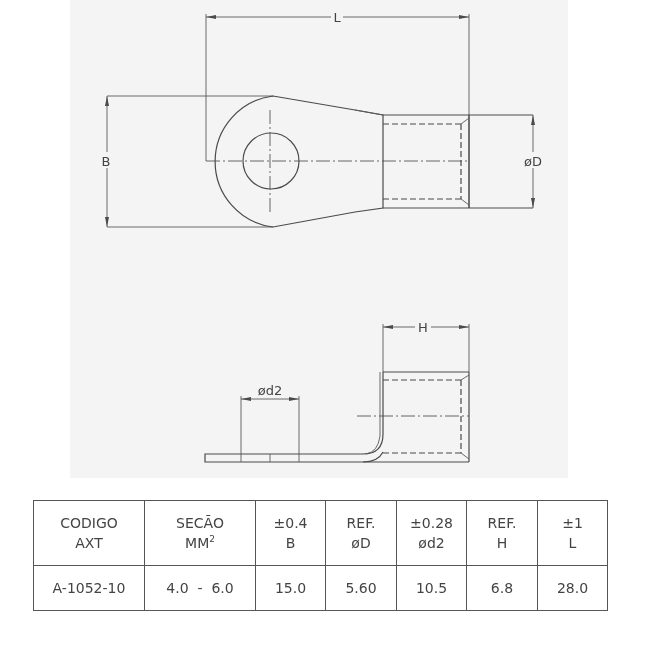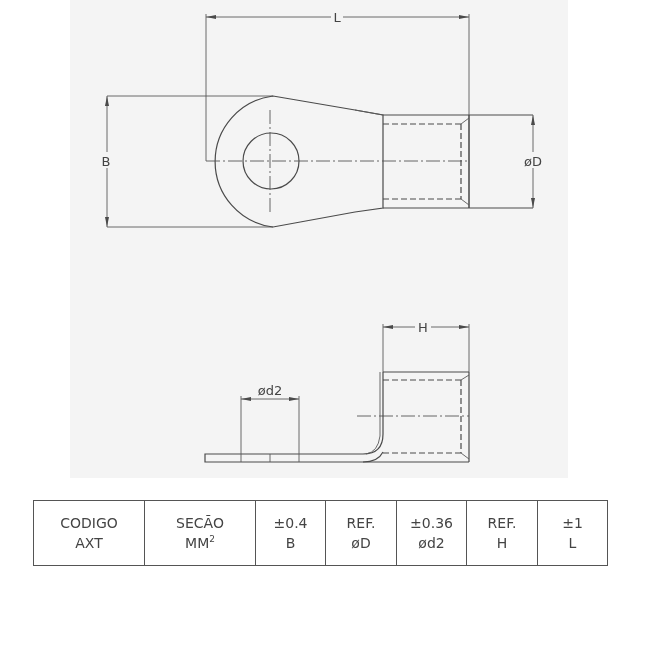--- a/index.html
+++ b/index.html
@@ -127,26 +127,35 @@
     </td>
     <td style="width:69px">
       <div>±0.4</div>
       <div>B</div>
     </td>
     <td style="width:70px">
       <div>REF.</div>
       <div>øD</div>
     </td>
     <td style="width:69px">
-      <div>±0.36</div>
+      <div>±0.28</div>
       <div>ød2</div>
     </td>
     <td style="width:70px">
       <div>REF.</div>
       <div>H</div>
     </td>
     <td style="width:69px">
       <div>±1</div>
       <div>L</div>
     </td>
   </tr>
+  <tr class="row">
+    <td>A-1052-10</td>
+    <td style="white-space:pre">4.0  -  6.0</td>
+    <td>15.0</td>
+    <td>5.60</td>
+    <td>10.5</td>
+    <td>6.8</td>
+    <td>28.0</td>
+  </tr>
 </tbody>
   </table>
 
 </body></html>

